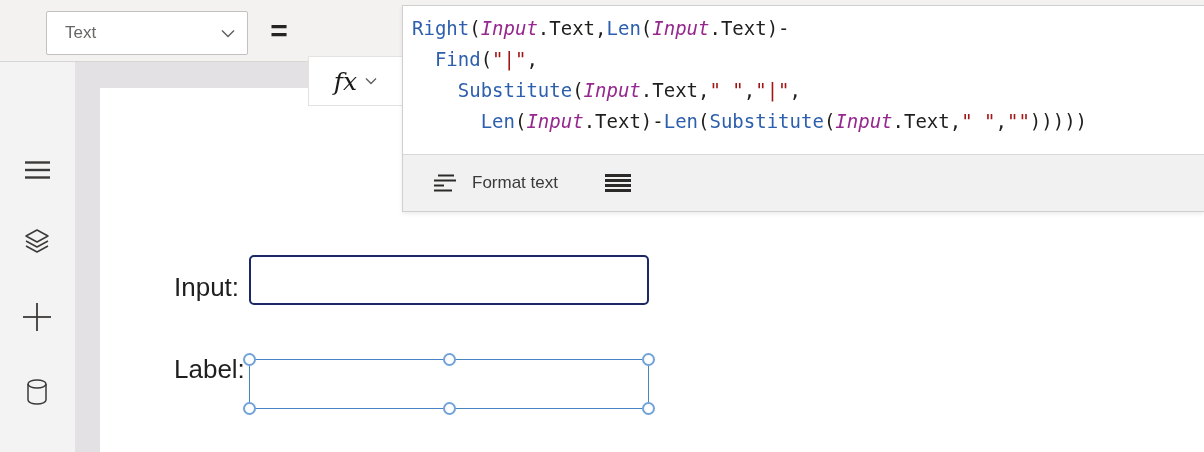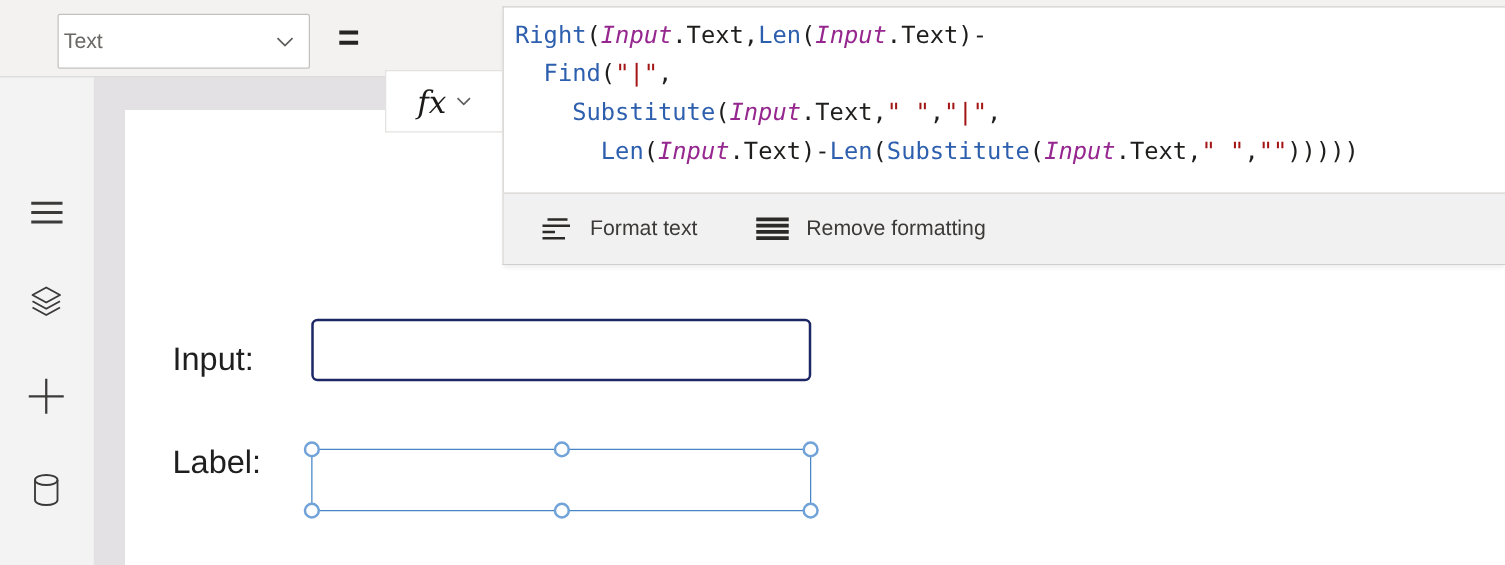--- a/index.html
+++ b/index.html
@@ -5,41 +5,41 @@
   * { margin:0; padding:0; box-sizing:border-box; }
   html,body { width:1204px; height:452px; }
   body { font-family:"Liberation Sans", sans-serif; }
   #app { position:relative; width:1204px; height:452px; background:#e3e1e3; overflow:hidden; }
 
   
   .topbar { position:absolute; left:0; top:0; width:1204px; height:62px;
             background:#f3f2f1; border-bottom:1px solid #d8d6d4; z-index:5; }
   .prop-dropdown { position:absolute; left:46px; top:11px; width:202px; height:44px;
                    background:#fff; border:1px solid #c3c1bf; border-radius:2px;
-                   display:flex; align-items:center; padding:0 12px 0 4px; cursor:pointer; }
+                   display:flex; align-items:center; padding:0 12px 0 18px; cursor:pointer; }
   .prop-dropdown .val { flex:1; font-size:17px; color:#6a6866; }
   .equals { position:absolute; left:263px; top:8px; width:32px; height:46px;
             display:flex; align-items:center; justify-content:center;
             font-size:30px; font-weight:600; color:#252423; }
   .fx-btn { position:absolute; left:308px; top:10px; width:95px; height:50px;
             background:#fff; border:1px solid #e4e2e0; display:flex; align-items:center;
             justify-content:center; gap:8px; cursor:pointer;margin-top:46px; }
   .fx-glyph { font-family:"DejaVu Serif", serif; font-style:italic; font-size:25px; color:#1b1a19; }
 
   
   .sidebar { position:absolute; left:0; top:62px; width:75px; height:390px;
              background:#f4f3f4; z-index:5; }
   .side-icon { position:absolute; left:20px; width:34px; height:34px;
                display:flex; align-items:center; justify-content:center; cursor:pointer; }
   .side-icon svg { stroke:#3b3a39; fill:none; }
 
   
   .canvas { position:absolute; left:100px; top:88px; width:1104px; height:364px;
             background:#ffffff; z-index:1; }
-  .canvas-label { position:absolute; font-size:26px; line-height:32px; color:#1f1f1f; }
+  .canvas-label { position:absolute; font-size:26px; line-height:32px; color:#1f1f1f;margin-left:36px; }
   .lbl-input { left:138px; top:271px; }
   .lbl-label { left:138px; top:353px; }
   .text-input { position:absolute; left:249px; top:255px; width:400px; height:50px;
                 background:#fff; border:2.5px solid #1c2766; border-radius:5px; }
   .label-ctrl { position:absolute; left:249px; top:359px; width:400px; height:50px;
                 background:#fff; border:1.5px solid #4585c5; }
   .handle { position:absolute; width:13px; height:13px; background:#fff;
             border:2px solid #71a3d9; border-radius:50%; }
   .h-tl { left:-7px;  top:-7px; }
   .h-tm { left:calc(50% - 6.5px); top:-7px; }
@@ -146,18 +146,17 @@
         </svg>
         <span>Format text</span>
       </div>
       <div class="footer-btn">
         <svg width="28" height="21" viewBox="0 0 28 21">
           <line x1="1" y1="2.5" x2="27" y2="2.5" stroke-width="3"></line>
           <line x1="1" y1="7.5" x2="27" y2="7.5" stroke-width="3"></line>
           <line x1="1" y1="12.5" x2="27" y2="12.5" stroke-width="3"></line>
           <line x1="1" y1="17.5" x2="27" y2="17.5" stroke-width="3"></line>
         </svg>
-        <span>Remove formatting</span>
       </div>
     </div>
   </div>
 
 </div>
 
 </body></html>

